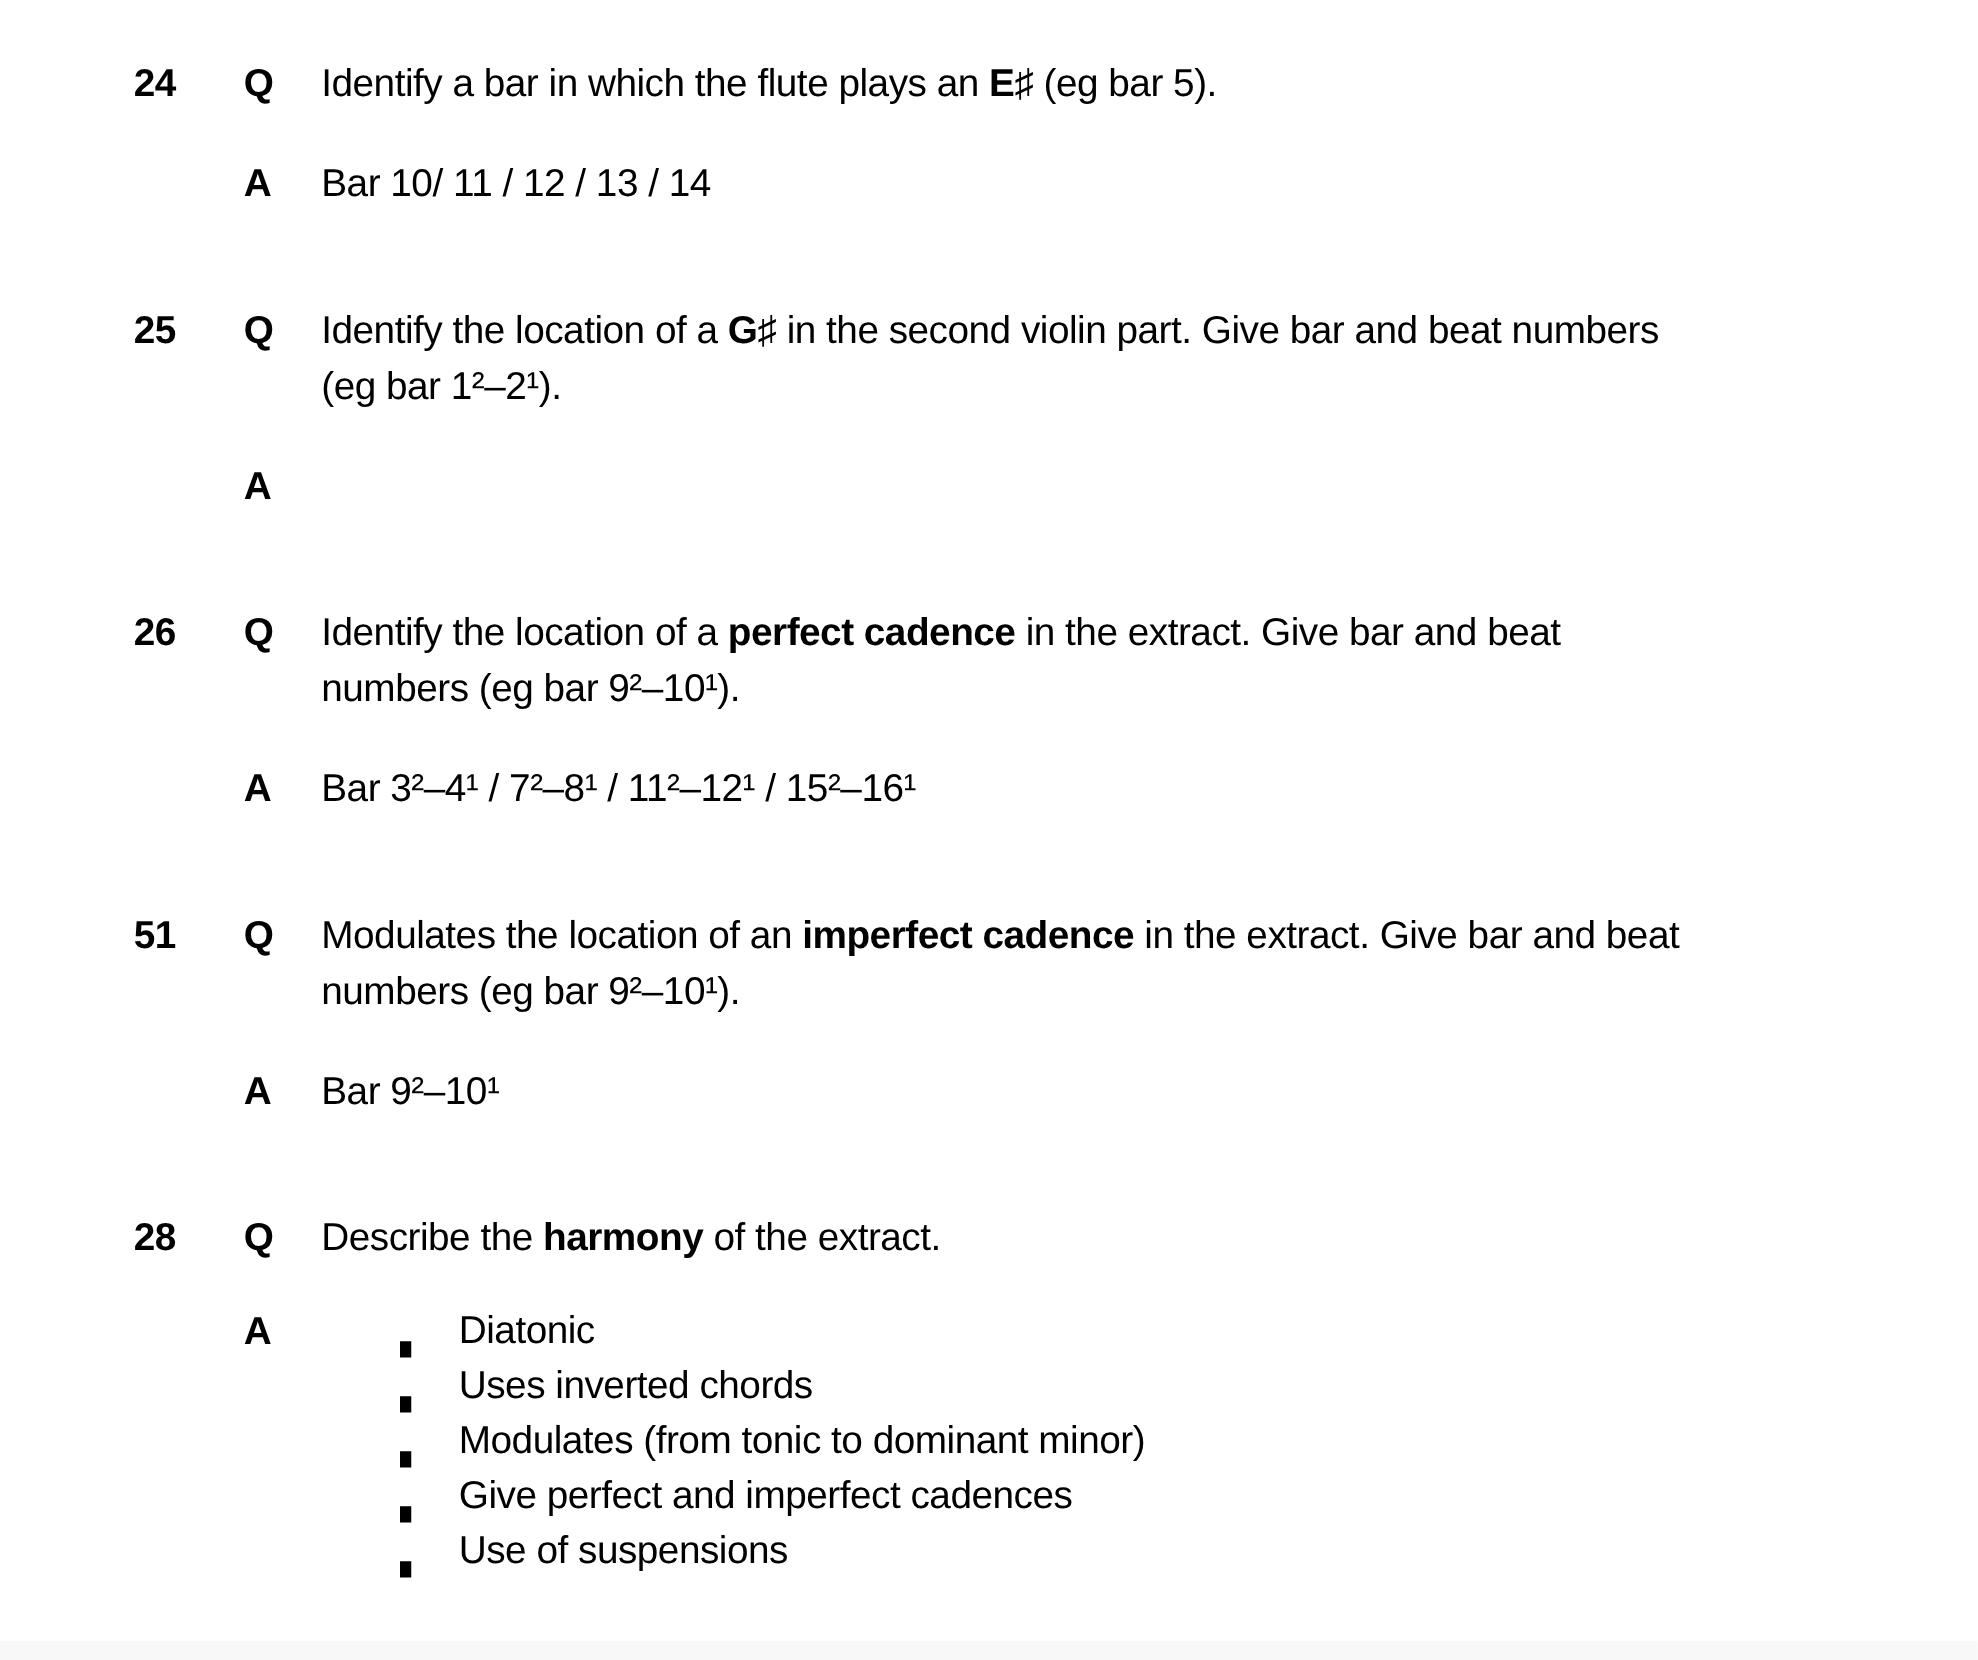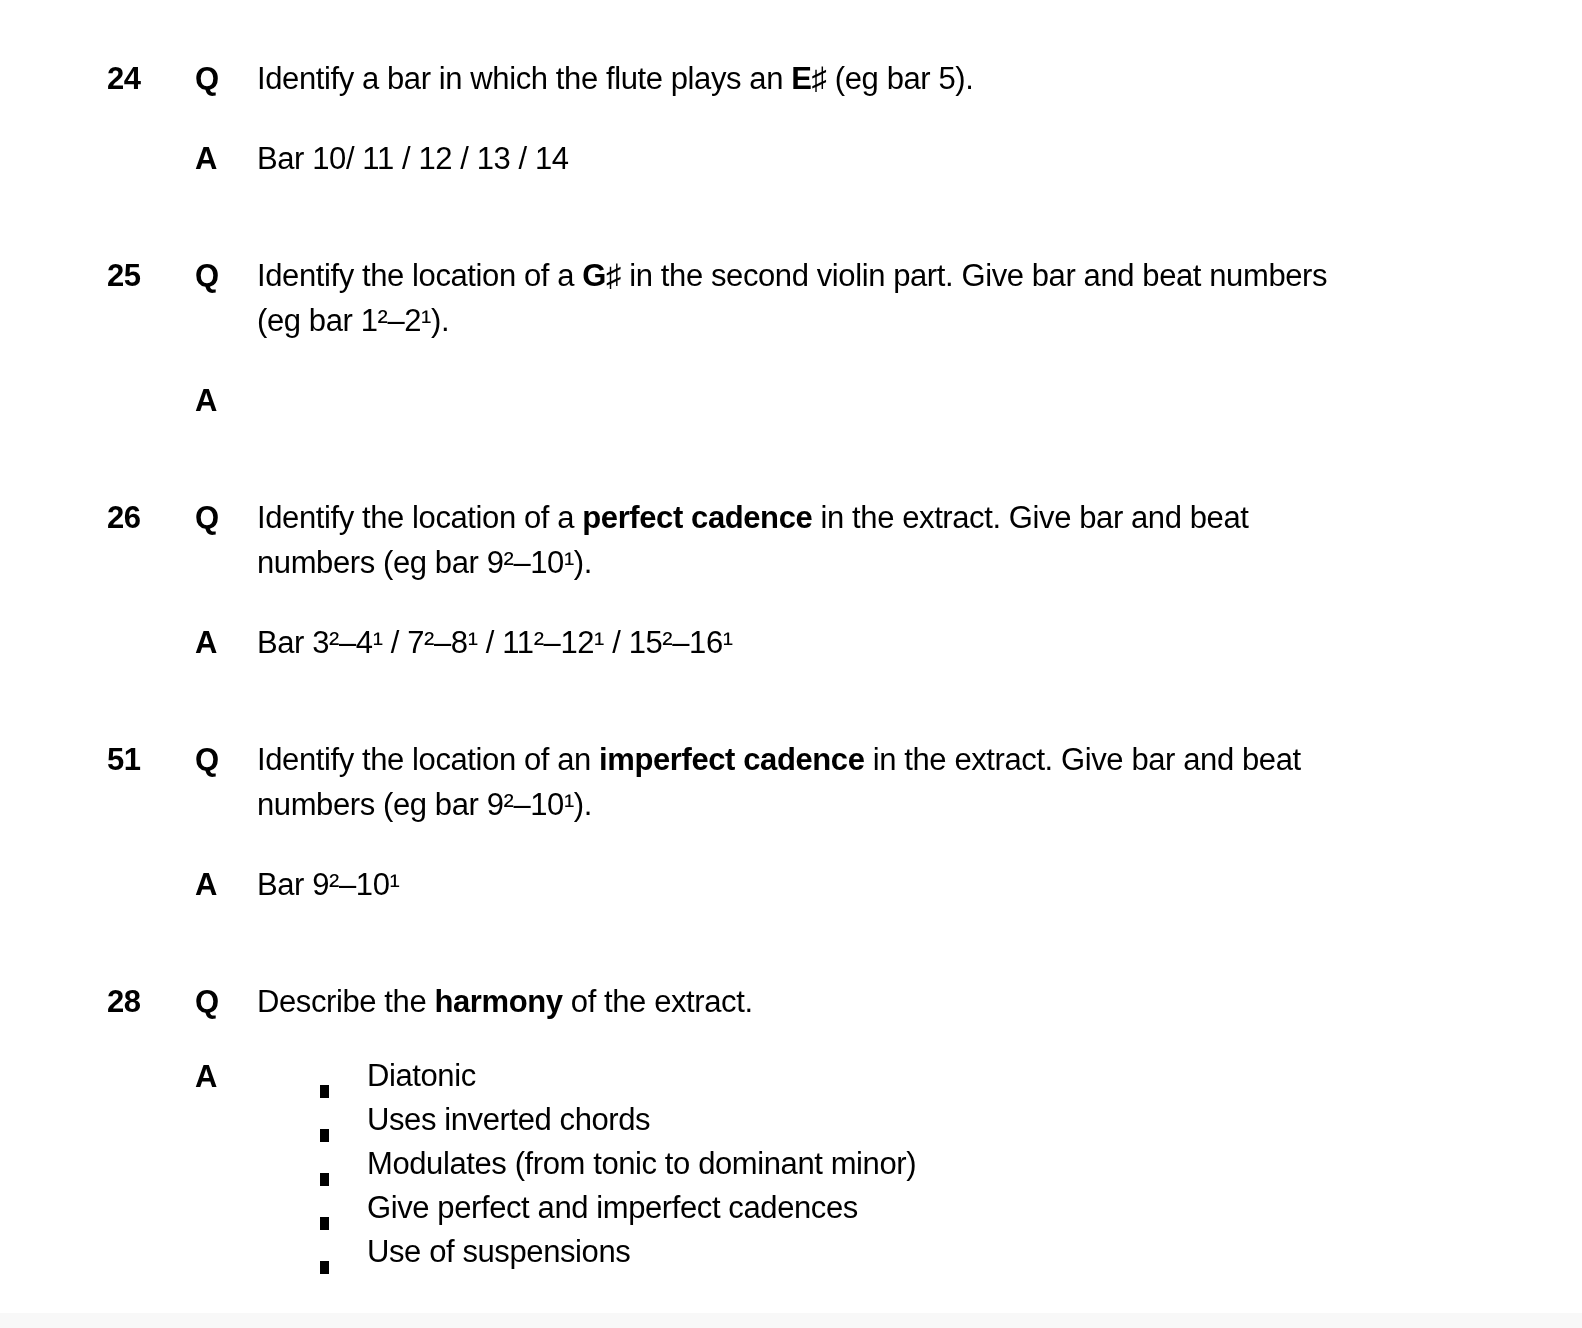--- a/index.html
+++ b/index.html
@@ -9,21 +9,21 @@
   body {
     width: 1582px;
     height: 1328px;
     background: #ffffff;
     color: #000000;
     font-family: "Liberation Sans", "DejaVu Sans", sans-serif;
     overflow: hidden;
     position: relative;
   }
   #doc {
-    padding-top: 56px;
+    padding-top: 44px;
     margin-left: 107px;
     margin-right: 30px;
   }
   .qa-block + .qa-block {
     margin-top: 72px;
   }
   .row {
     display: grid;
     grid-template-columns: 88px 62px auto;
     align-items: start;
@@ -127,21 +127,21 @@
           <div class="line"><span>Bar 3²–4¹ / 7²–8¹ / 11²–12¹ / 15²–16¹</span></div>
         </div>
     </div>
   </section>
 
   <section class="qa-block">
     <div class="row q-row">
       <div class="num">51</div>
       <div class="lbl">Q</div>
       <div class="content q-content">
-          <div class="line"><span>Identify the location of an </span><span class="b">imperfect cadence</span><span> in the extract. Give bar and beat</span></div>
+          <div class="line"><span>Modulates the location of an </span><span class="b">imperfect cadence</span><span> in the extract. Give bar and beat</span></div>
           <div class="line"><span>numbers (eg bar 9²–10¹).</span></div>
         </div>
     </div>
     <div class="row a-row">
       <div class="num"></div>
       <div class="lbl a-lbl">A</div>
       <div class="content a-content">
           <div class="line"><span>Bar 9²–10¹</span></div>
         </div>
     </div>

